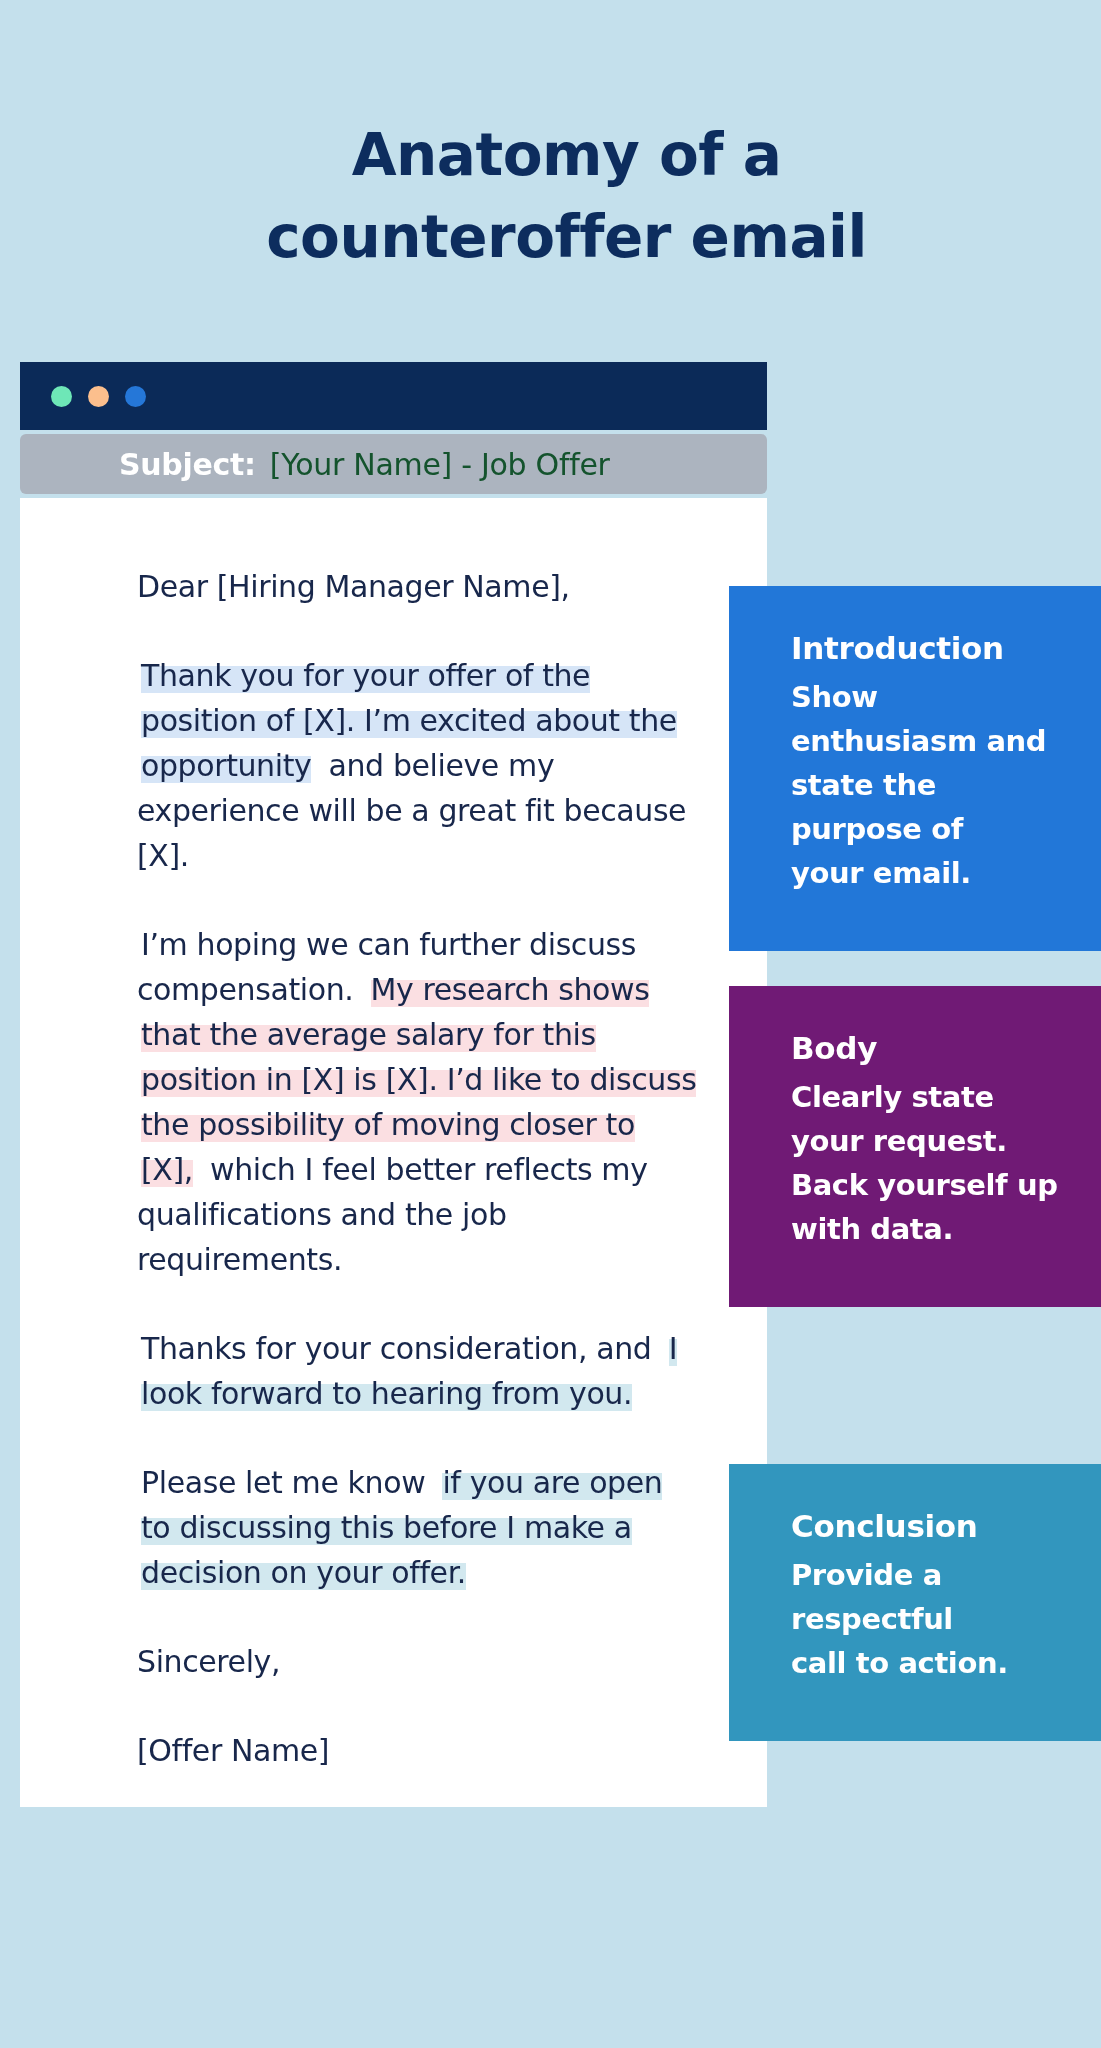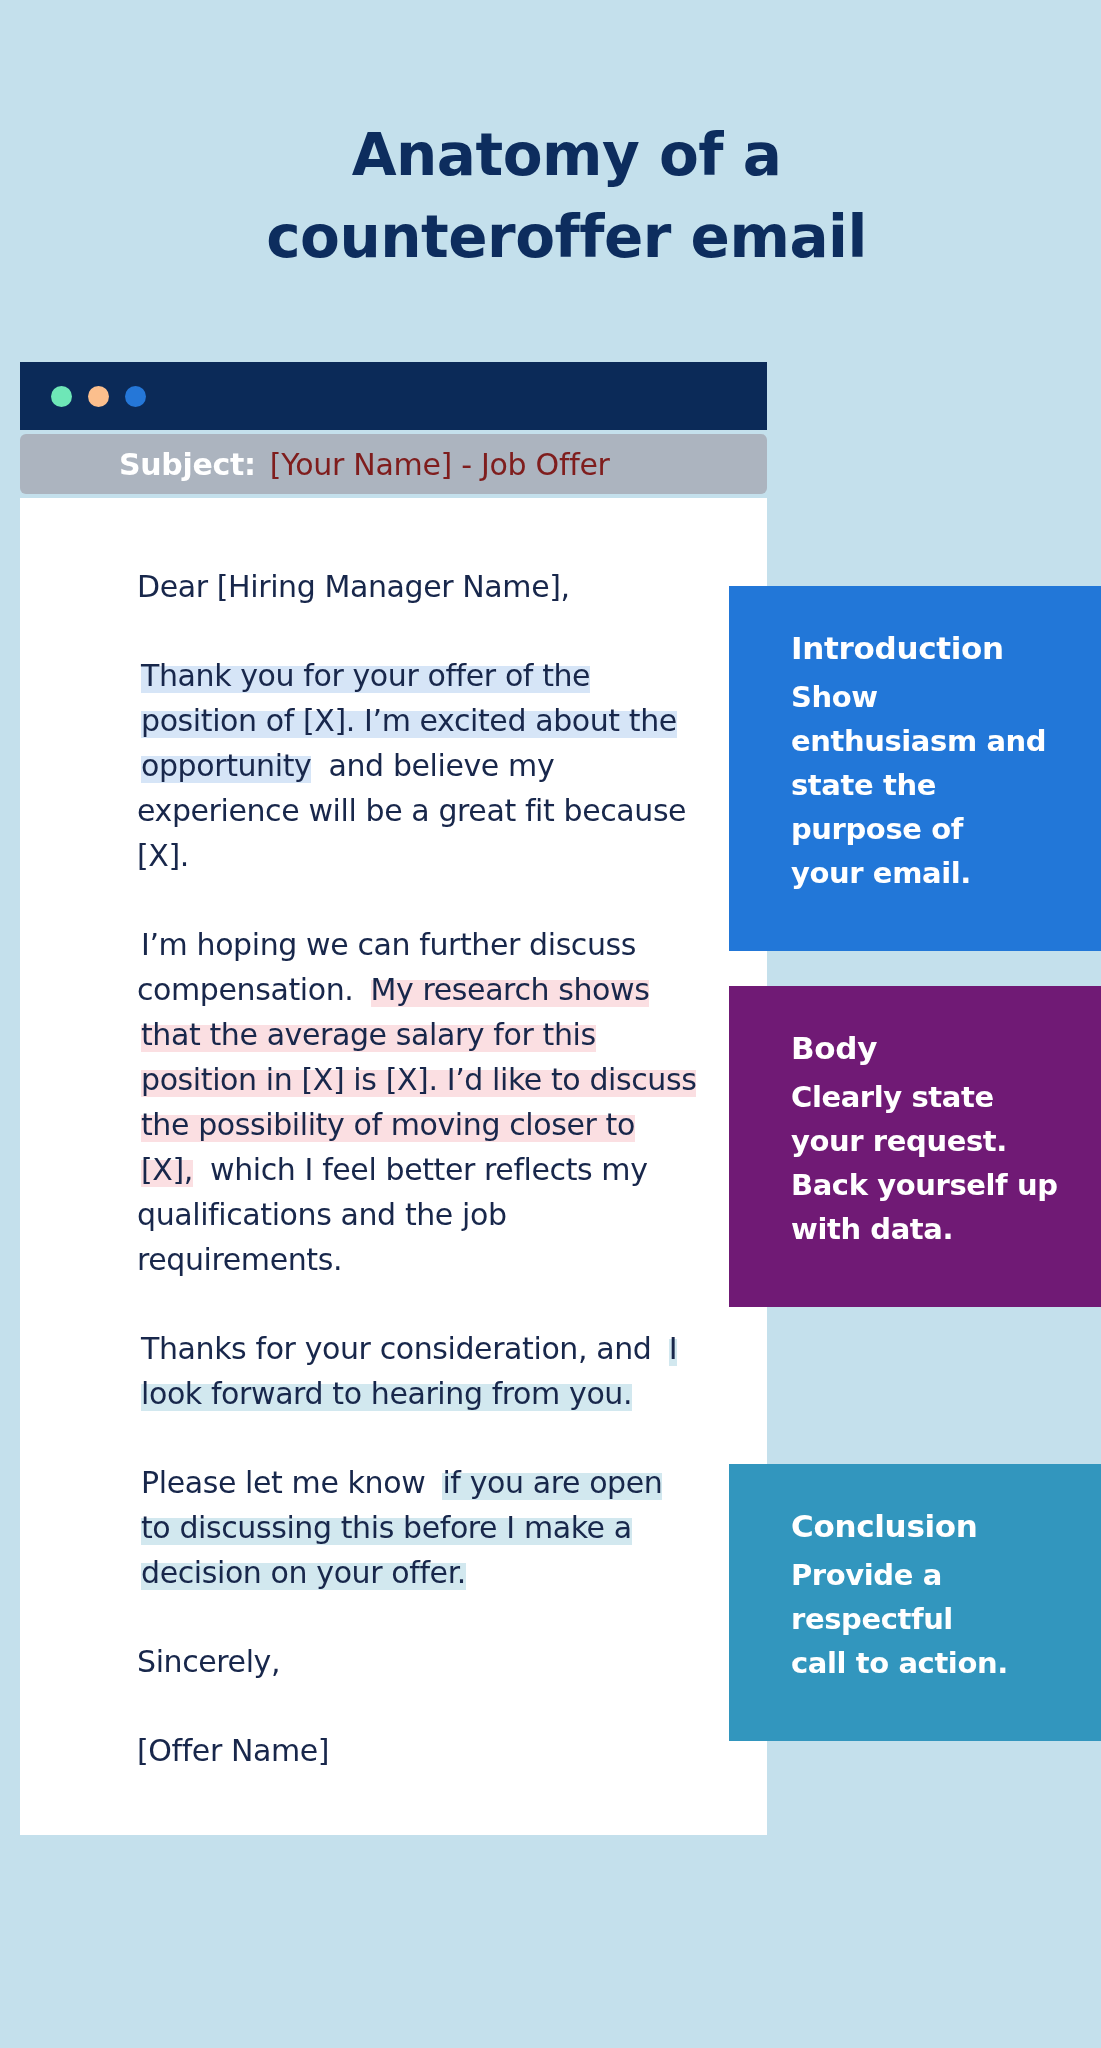--- a/index.html
+++ b/index.html
@@ -73,28 +73,28 @@
     font-family: "DejaVu Sans", sans-serif;
     font-weight: 700;
     font-size: 30px;
     color: #ffffff;
     letter-spacing: -0.3px;
   }
   .subject-value {
     font-family: "DejaVu Sans", sans-serif;
     font-weight: 400;
     font-size: 30px;
-    color: #7f1d1d;
+    color: #14532d;
     margin-left: 10px;
     letter-spacing: -0.3px;
   }
 
   .email-body {
     background: #ffffff;
-    padding: 62px 60px 62px 113px;
+    padding: 62px 60px 34px 113px;
     min-height: 1130px;
   }
 
   .para {
     font-family: "DejaVu Sans", sans-serif;
     font-weight: 400;
     font-size: 30px;
     line-height: 45px;
     color: #18274b;
     margin-bottom: 44px;

